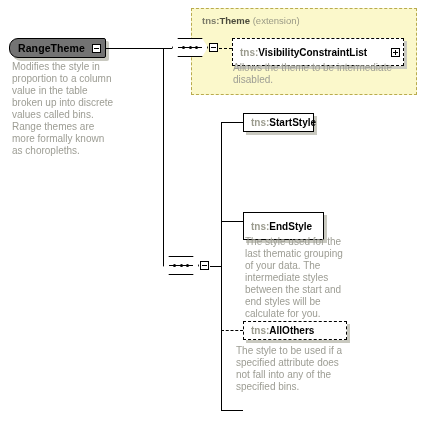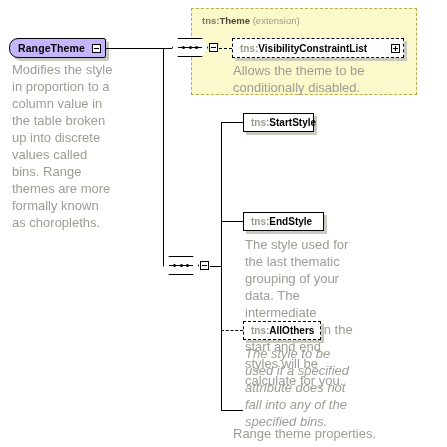--- a/index.html
+++ b/index.html
@@ -57,21 +57,21 @@
   }
   .ext-title .kind {
     color: #9a9a86;
     font-weight: normal;
   }
 
   
   .root-node {
     position: absolute;
     box-sizing: border-box;
-    background: #c4b5fd;
+    background: #737373;
     border: 1px solid #000000;
     border-radius: 9px 2px 2px 9px;
     display: flex;
     align-items: center;
     box-shadow: 3px 3px 0 #c9c9c0;
   }
   .root-label {
     font-size: 10.5px;
     font-weight: bold;
     color: #000000;
@@ -169,22 +169,22 @@
     border-radius: 50%;
     top: 0;
   }
   .seq-hex .dot.d1 { left: 4px; }
   .seq-hex .dot.d2 { left: 10.5px; }
   .seq-hex .dot.d3 { left: 17px; }
 
   
   .anno {
     position: absolute;
-    font-size: 13px;
-    line-height: 17px;
+    font-size: 10px;
+    line-height: 12px;
     color: #9d9d94;
     white-space: pre-line;
   }
 </style>
 </head>
 <body>
 
 <div class="canvas">
 
   <div class="ext-panel" style="left:143px; top:8px; width:226px; height:87px;margin-left:48px;">
@@ -208,25 +208,25 @@
         <span class="dot d1"></span>
           <span class="dot d2"></span>
           <span class="dot d3"></span>
       </span>
     </div>
     <span class="pm-box" style="margin-left:1px;"></span>
   </div>
 
   <div class="dashline-h" style="left:219px; top:48px; width:13px;"></div>
 
-  <div class="el-box dashed" style="left:232px; top:38px; width:172px; height:20px;">
+  <div class="el-box dashed" style="left:232px; top:38px; width:172px; height:28px;">
     <span class="el-label"><span class="ns">tns:</span><span class="nm">VisibilityConstraintList</span></span>
     <span class="pm-box plus" style="margin-left:auto; margin-right:3px;"></span>
   </div>
-  <div class="anno" style="left:233px; top:62px; width:160px;">Allows the theme to be conditionally disabled.</div>
+  <div class="anno" style="left:233px; top:62px; width:160px;">Allows the theme to be intermediate disabled.</div>
 
   <div class="line vline" style="left:163px; top:48px; height:218px;"></div>
 
   <div class="seq" style="left:163px; top:256px;">
     <div class="seq-hex">
       <span class="dots">
         <span class="dot d1"></span>
           <span class="dot d2"></span>
           <span class="dot d3"></span>
       </span>
@@ -236,27 +236,26 @@
 
   <div class="line hline" style="left:210px; top:266px; width:12px;"></div>
   <div class="line vline" style="left:221px; top:122px; height:288px;"></div>
 
   <div class="line hline" style="left:221px; top:122px; width:22px;"></div>
   <div class="el-box" style="left:243px; top:113px; width:71px; height:19px;">
     <span class="el-label"><span class="ns">tns:</span><span class="nm">StartStyle</span></span>
   </div>
 
   <div class="line hline" style="left:221px; top:221px; width:22px;"></div>
-  <div class="el-box" style="left:243px; top:212px; width:81px; height:19px;">
+  <div class="el-box" style="left:243px; top:212px; width:81px; height:28px;">
     <span class="el-label"><span class="ns">tns:</span><span class="nm">EndStyle</span></span>
   </div>
   <div class="anno" style="left:245px; top:236px; width:108px;">The style used for the last thematic grouping of your data. The intermediate styles between the start and end styles will be calculate for you.</div>
 
   <div class="dashline-h" style="left:221px; top:330px; width:22px;"></div>
-  <div class="el-box dashed" style="left:243px; top:321px; width:78px; height:19px;">
+  <div class="el-box dashed" style="left:243px; top:321px; width:104px; height:19px;">
     <span class="el-label"><span class="ns">tns:</span><span class="nm">AllOthers</span></span>
   </div>
-  <div class="anno" style="left:245px; top:345px; width:108px;font-style:italic;">The style to be used if a specified attribute does not fall into any of the specified bins.</div>
+  <div class="anno" style="left:236px; top:345px; width:108px;">The style to be used if a specified attribute does not fall into any of the specified bins.</div>
 
   <div class="line hline" style="left:221px; top:410px; width:22px;"></div>
-  <div class="anno" style="left:233px; top:425px; width:150px;">Range theme properties.</div>
 
 </div>
 
 </body></html>

